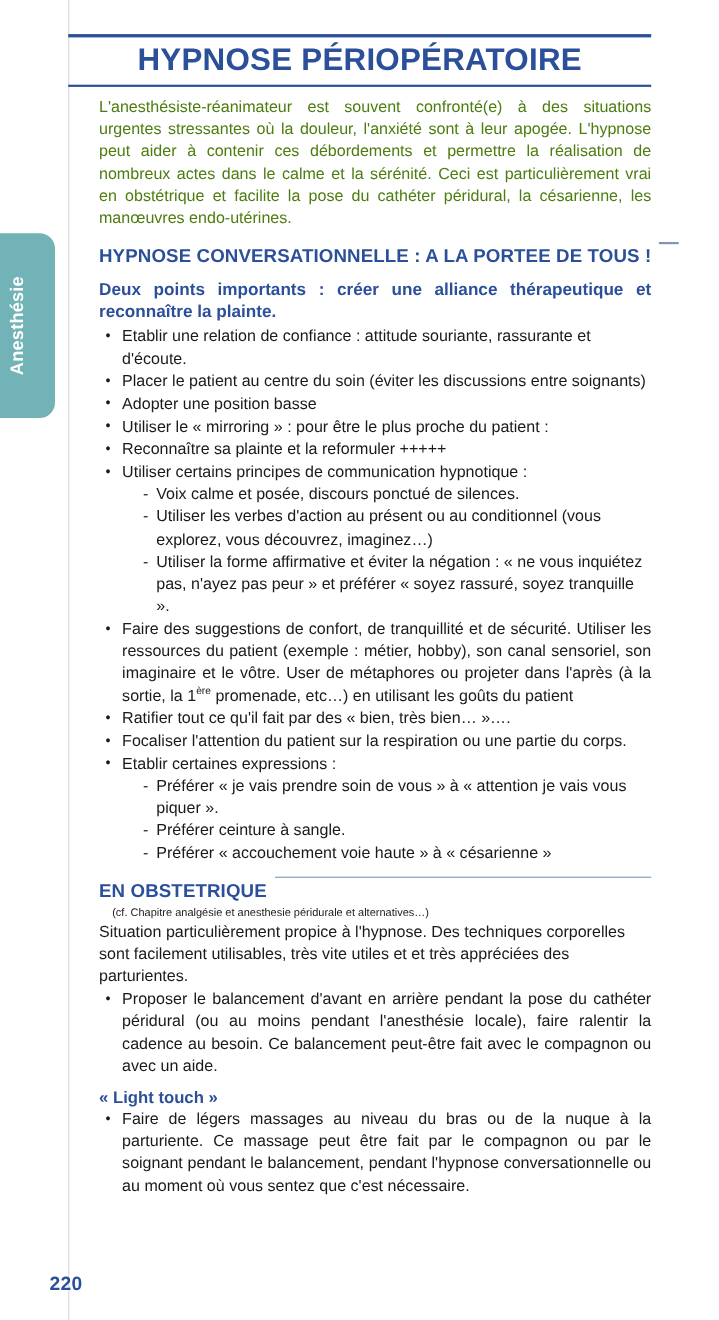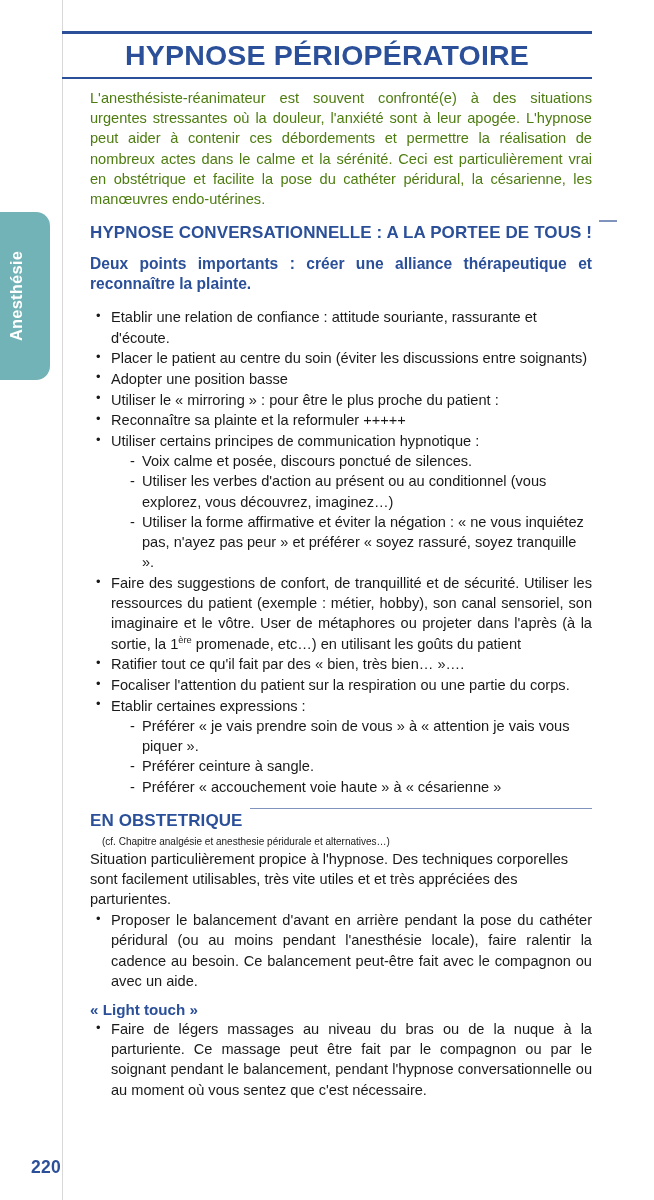--- a/index.html
+++ b/index.html
@@ -133,21 +133,21 @@
   .h-section.short-rule .hrule {
     flex: 0 0 18px;
   }
 
   .h-sub-bold {
     color: #2b5099;
     font-weight: bold;
     font-size: 15.6px;
     line-height: 1.29;
     text-align: justify;
-    margin: 11px 0 13px 0;
+    margin: 11px 0 2px 0;
   }
   .h-minor {
     color: #2b5099;
     font-weight: bold;
     font-size: 15.2px;
     margin: 10px 0 1px 0;
   }
 
   
   ul.bullets {
@@ -197,21 +197,21 @@
 
   sup.ord {
     font-size: 9.3px;
     vertical-align: super;
     line-height: 0;
   }
 
   
   .page-number {
     position: absolute;
-    left: 31px;
+    left: 45px;
     top: 1157px;
     color: #2b5099;
     font-weight: bold;
     font-size: 17.5px;
     letter-spacing: 0.3px;
   }
 </style>
 </head>
 <body>
 

